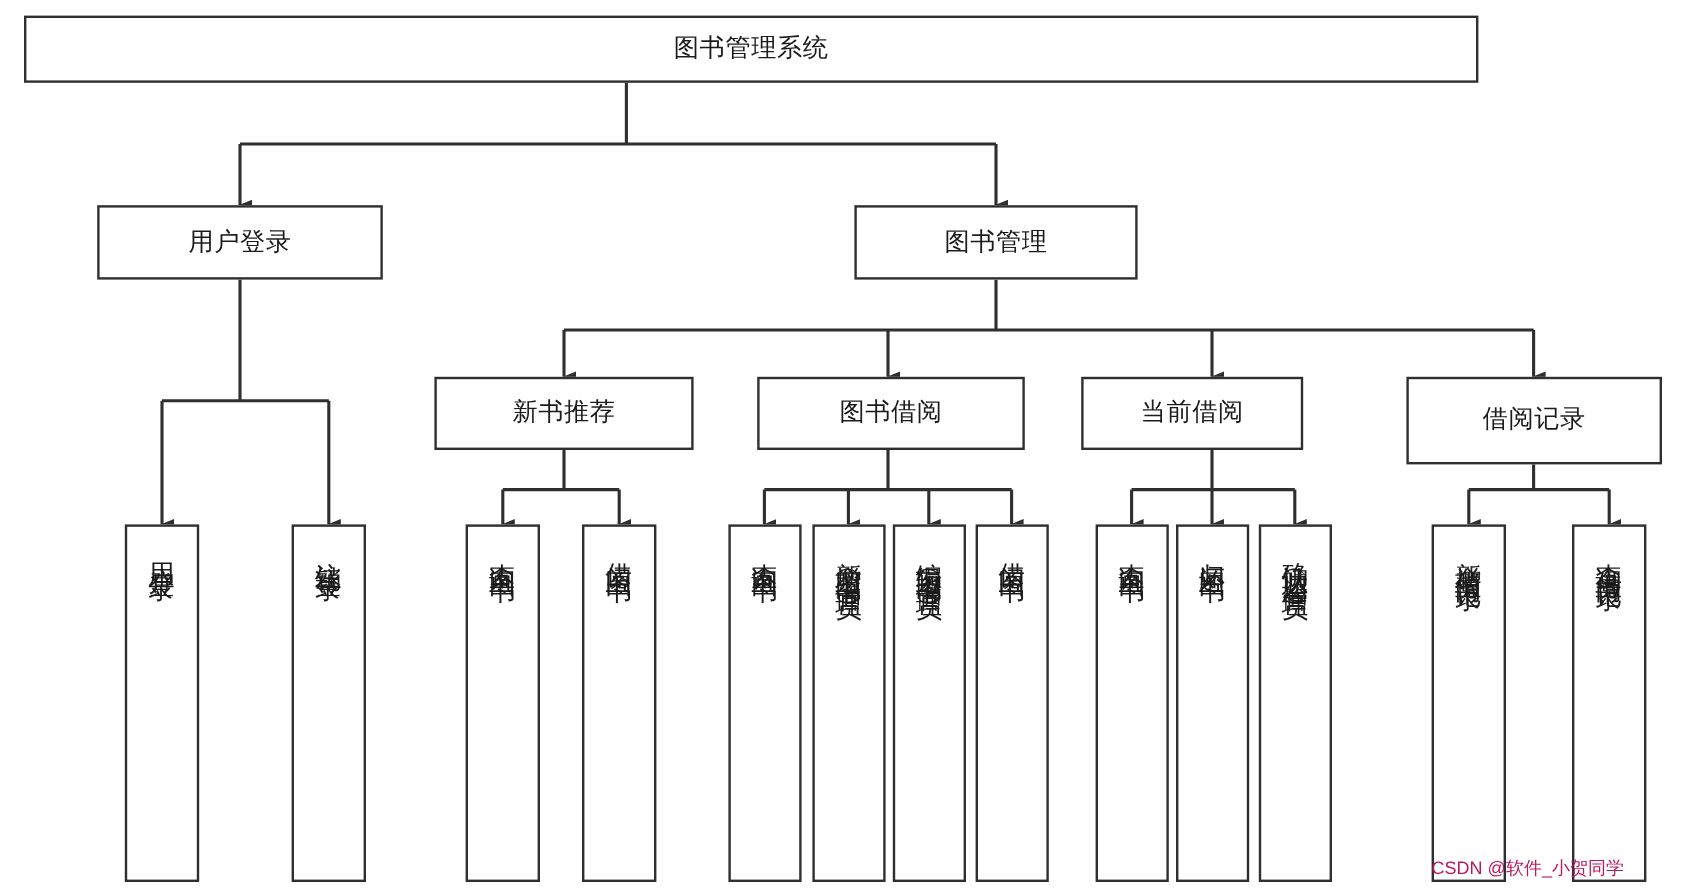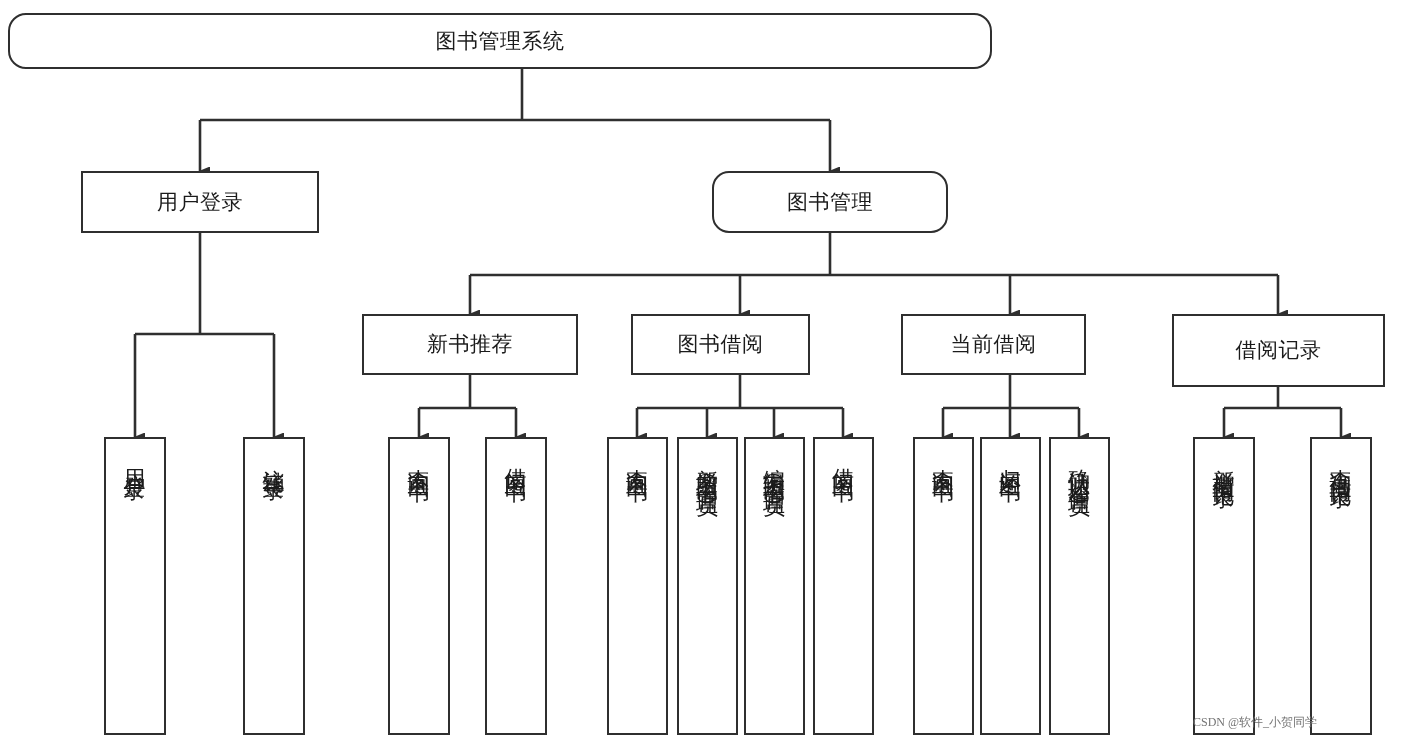--- a/index.html
+++ b/index.html
@@ -56,25 +56,25 @@
     writing-mode: vertical-rl;
     text-orientation: upright;
     font-size: 22px;
     letter-spacing: 4px;
     line-height: 1.05;
   }
   .watermark {
     position: absolute;
     left: 1193px;
     top: 714px;
-    font-size: 12px;
-    color: #737373;
+    font-size: 15px;
+    color: #be185d;
     white-space: nowrap;
     z-index: 3;
-    font-family: Liberation Serif, serif;
+    font-family: Liberation Sans, sans-serif;
   }
 </style>
 </head>
 <body>
 
 <div id="diagram-root">
 
   <svg class="edges" viewBox="0 0 1405 747">
     <defs>
       <marker id="arrow" markerWidth="9" markerHeight="11" refX="4.5" refY="10" orient="auto" markerUnits="userSpaceOnUse">
@@ -112,33 +112,33 @@
         <path d="M1010,408 L1010,437" marker-end="url(#arrow)"></path>
         <path d="M1079,408 L1079,437" marker-end="url(#arrow)"></path>
         <path d="M1278,375 L1278,408"></path>
         <path d="M1224,408 L1341,408"></path>
         <path d="M1224,408 L1224,437" marker-end="url(#arrow)"></path>
         <path d="M1341,408 L1341,437" marker-end="url(#arrow)"></path>
       </g>
   </svg>
 
   <div id="node-layer">
-      <div class="node horiz" style="left: 8px; top: 13px; width: 984px; height: 56px; border-radius: 18px;">
+      <div class="node horiz" style="left: 20px; top: 13px; width: 1212px; height: 56px;">
         <span class="label">图书管理系统</span>
       </div>
       <div class="node horiz" style="left: 81px; top: 171px; width: 238px; height: 62px;">
         <span class="label">用户登录</span>
       </div>
-      <div class="node horiz" style="left: 712px; top: 171px; width: 236px; height: 62px; border-radius: 17px;">
+      <div class="node horiz" style="left: 712px; top: 171px; width: 236px; height: 62px;">
         <span class="label">图书管理</span>
       </div>
       <div class="node horiz" style="left: 362px; top: 314px; width: 216px; height: 61px;">
         <span class="label">新书推荐</span>
       </div>
-      <div class="node horiz" style="left: 631px; top: 314px; width: 179px; height: 61px;">
+      <div class="node horiz" style="left: 631px; top: 314px; width: 223px; height: 61px;">
         <span class="label">图书借阅</span>
       </div>
       <div class="node horiz" style="left: 901px; top: 314px; width: 185px; height: 61px;">
         <span class="label">当前借阅</span>
       </div>
       <div class="node horiz" style="left: 1172px; top: 314px; width: 213px; height: 73px;">
         <span class="label">借阅记录</span>
       </div>
       <div class="node vert" style="left: 104px; top: 437px; width: 62px; height: 298px;">
         <span class="label">用户登录</span>

